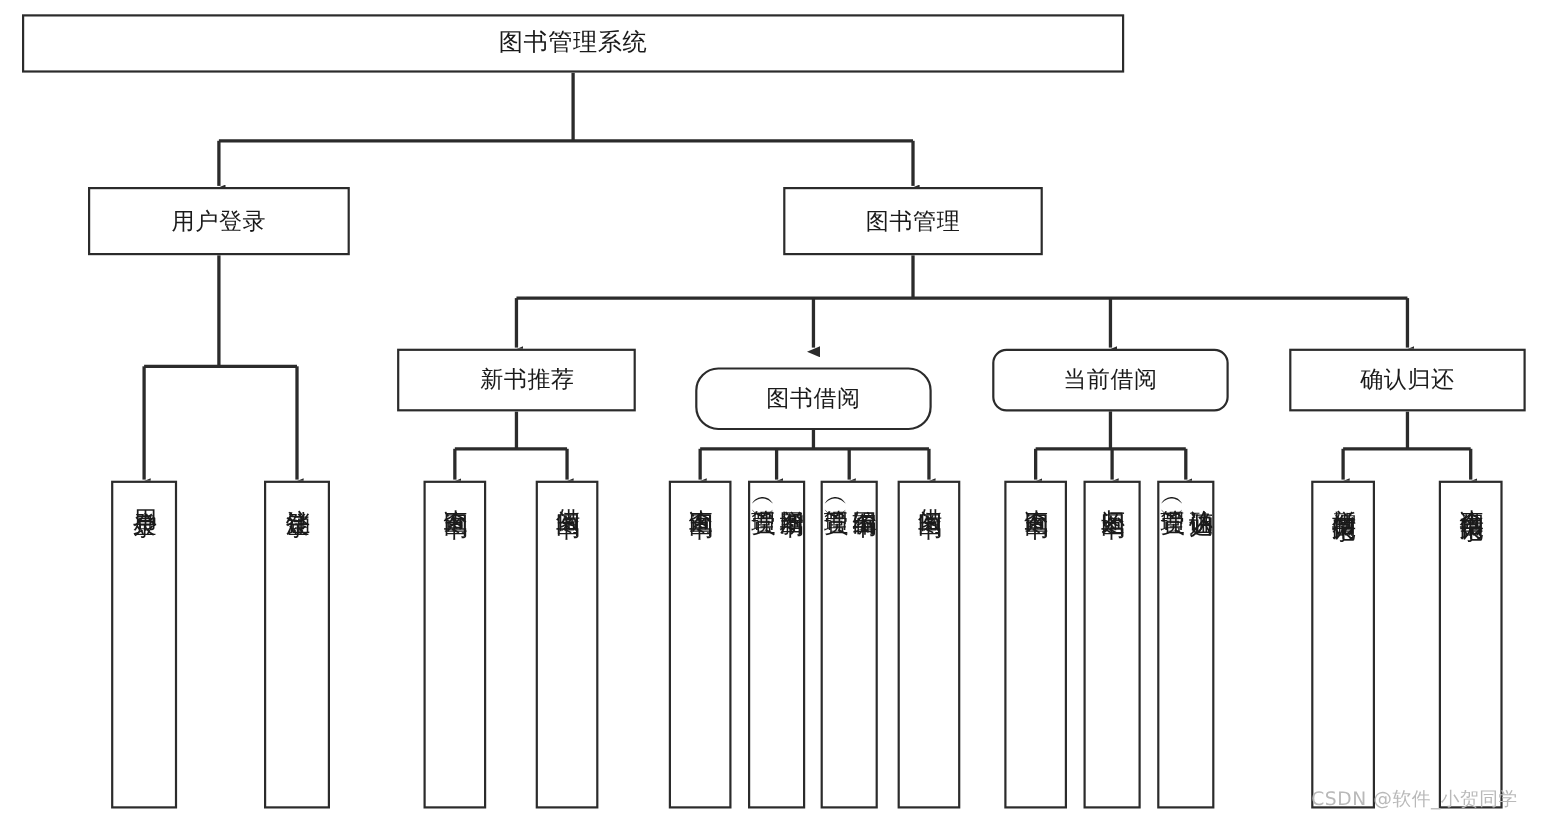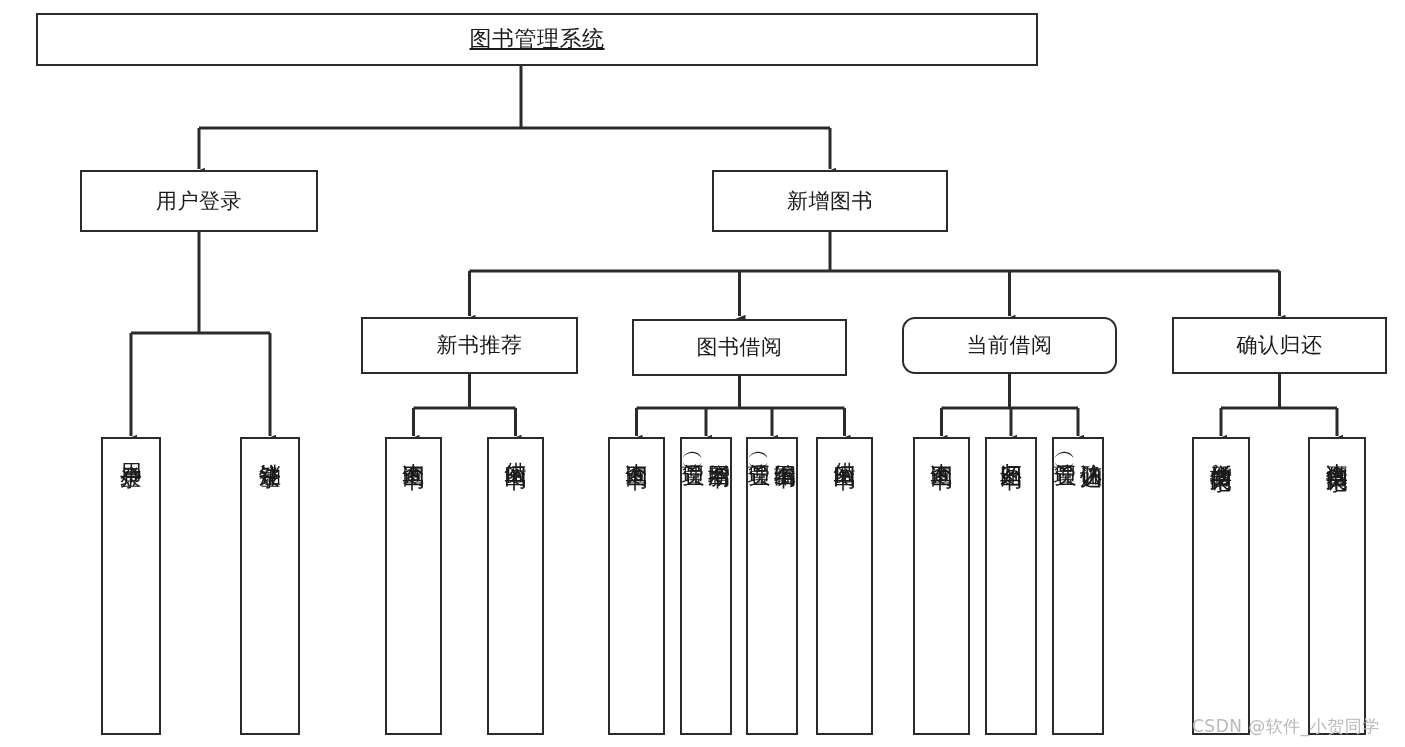--- a/index.html
+++ b/index.html
@@ -121,33 +121,33 @@
         <path d="M 1011 408 L 1011 436" marker-end="url(#arrowhead)"></path>
         <path d="M 1078 408 L 1078 436" marker-end="url(#arrowhead)"></path>
         <path d="M 1279.5 374 L 1279.5 408"></path>
         <path d="M 1221 408 L 1337 408"></path>
         <path d="M 1221 408 L 1221 436" marker-end="url(#arrowhead)"></path>
         <path d="M 1337 408 L 1337 436" marker-end="url(#arrowhead)"></path>
       </g>
   </svg>
 
   <div id="nodes-layer">
-      <div class="node h root" style="left: 36px; top: 13px; width: 1002px; height: 53px; text-decoration: underline;">
+      <div class="node h root" style="left: 20px; top: 13px; width: 1002px; height: 53px;">
         <span class="node-label">图书管理系统</span>
       </div>
       <div class="node h" style="left: 80px; top: 170px; width: 238px; height: 62px;">
         <span class="node-label">用户登录</span>
       </div>
       <div class="node h" style="left: 712px; top: 170px; width: 236px; height: 62px;">
-        <span class="node-label">新增图书</span>
+        <span class="node-label">图书管理</span>
       </div>
       <div class="node h" style="left: 361px; top: 317px; width: 217px; height: 57px; padding-left: 20px;">
         <span class="node-label">新书推荐</span>
       </div>
-      <div class="node h" style="left: 632px; top: 319px; width: 215px; height: 57px;">
+      <div class="node h" style="left: 632px; top: 334px; width: 215px; height: 57px; border-radius: 21px;">
         <span class="node-label">图书借阅</span>
       </div>
       <div class="node h" style="left: 902px; top: 317px; width: 215px; height: 57px; border-radius: 13px;">
         <span class="node-label">当前借阅</span>
       </div>
       <div class="node h" style="left: 1172px; top: 317px; width: 215px; height: 57px;">
         <span class="node-label">确认归还</span>
       </div>
       <div class="node v" style="left: 101px; top: 437px; width: 60px; height: 298px;">
         <span class="node-label">用户登录</span>

